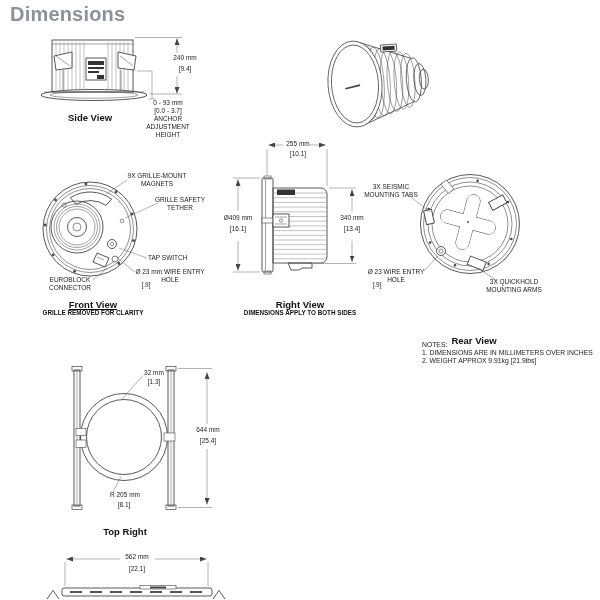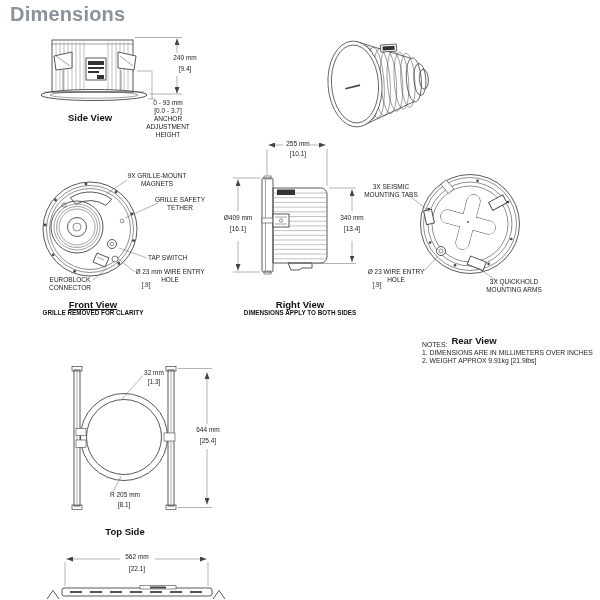--- a/index.html
+++ b/index.html
@@ -266,18 +266,18 @@
   <div class="note" style="left:422px;top:341px;">NOTES:</div>
   <div class="note" style="left:422px;top:349px;">1. DIMENSIONS ARE IN MILLIMETERS OVER INCHES</div>
   <div class="note" style="left:422px;top:357px;">2. WEIGHT APPROX 9.91kg [21.9lbs]</div>
 
   <div class="lbl" style="left:138px;top:369px;width:32px;">32 mm</div>
   <div class="lbl" style="left:138px;top:378px;width:32px;">[1.3]</div>
   <div class="lbl" style="left:186px;top:426px;width:44px;">644 mm</div>
   <div class="lbl" style="left:186px;top:437px;width:44px;">[25.4]</div>
   <div class="lbl" style="left:102px;top:491px;width:46px;">R 205 mm</div>
   <div class="lbl" style="left:108px;top:501px;width:32px;">[8.1]</div>
-  <div class="vtitle" style="left:86px;top:526px;width:78px;">Top Side</div>
+  <div class="vtitle" style="left:86px;top:526px;width:78px;">Top Right</div>
 
   <div class="lbl" style="left:115px;top:553px;width:44px;">562 mm</div>
   <div class="lbl" style="left:115px;top:565px;width:44px;">[22.1]</div>
 
 </div>
 
 </body></html>

